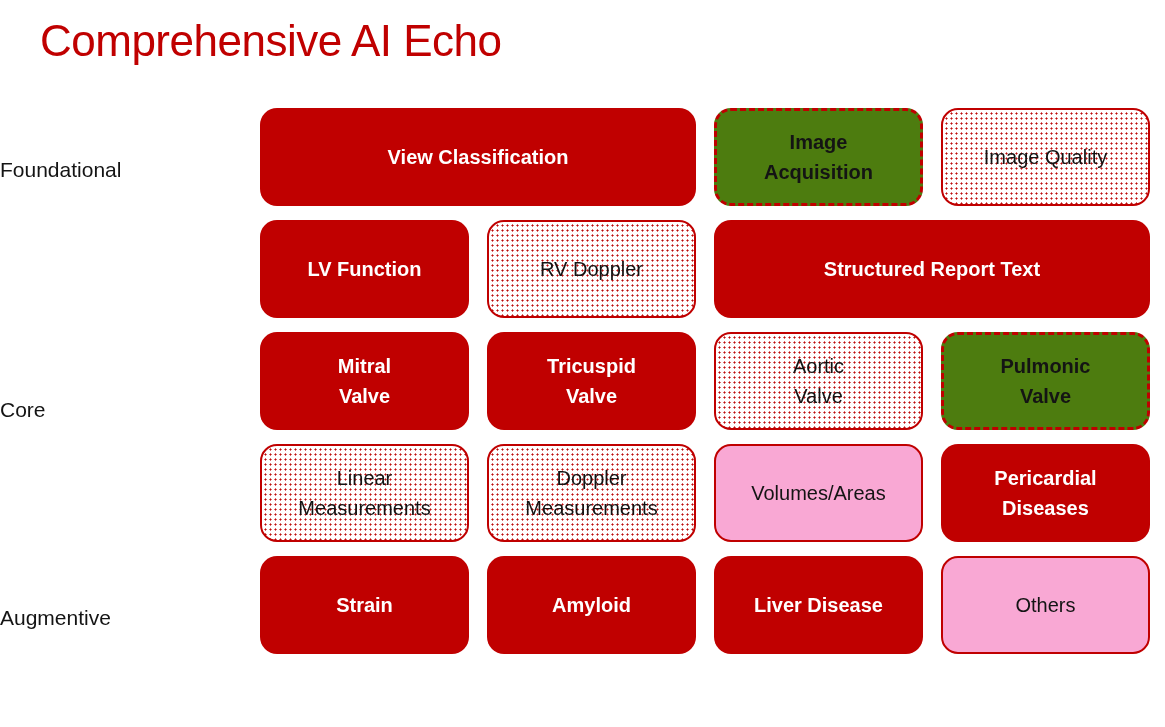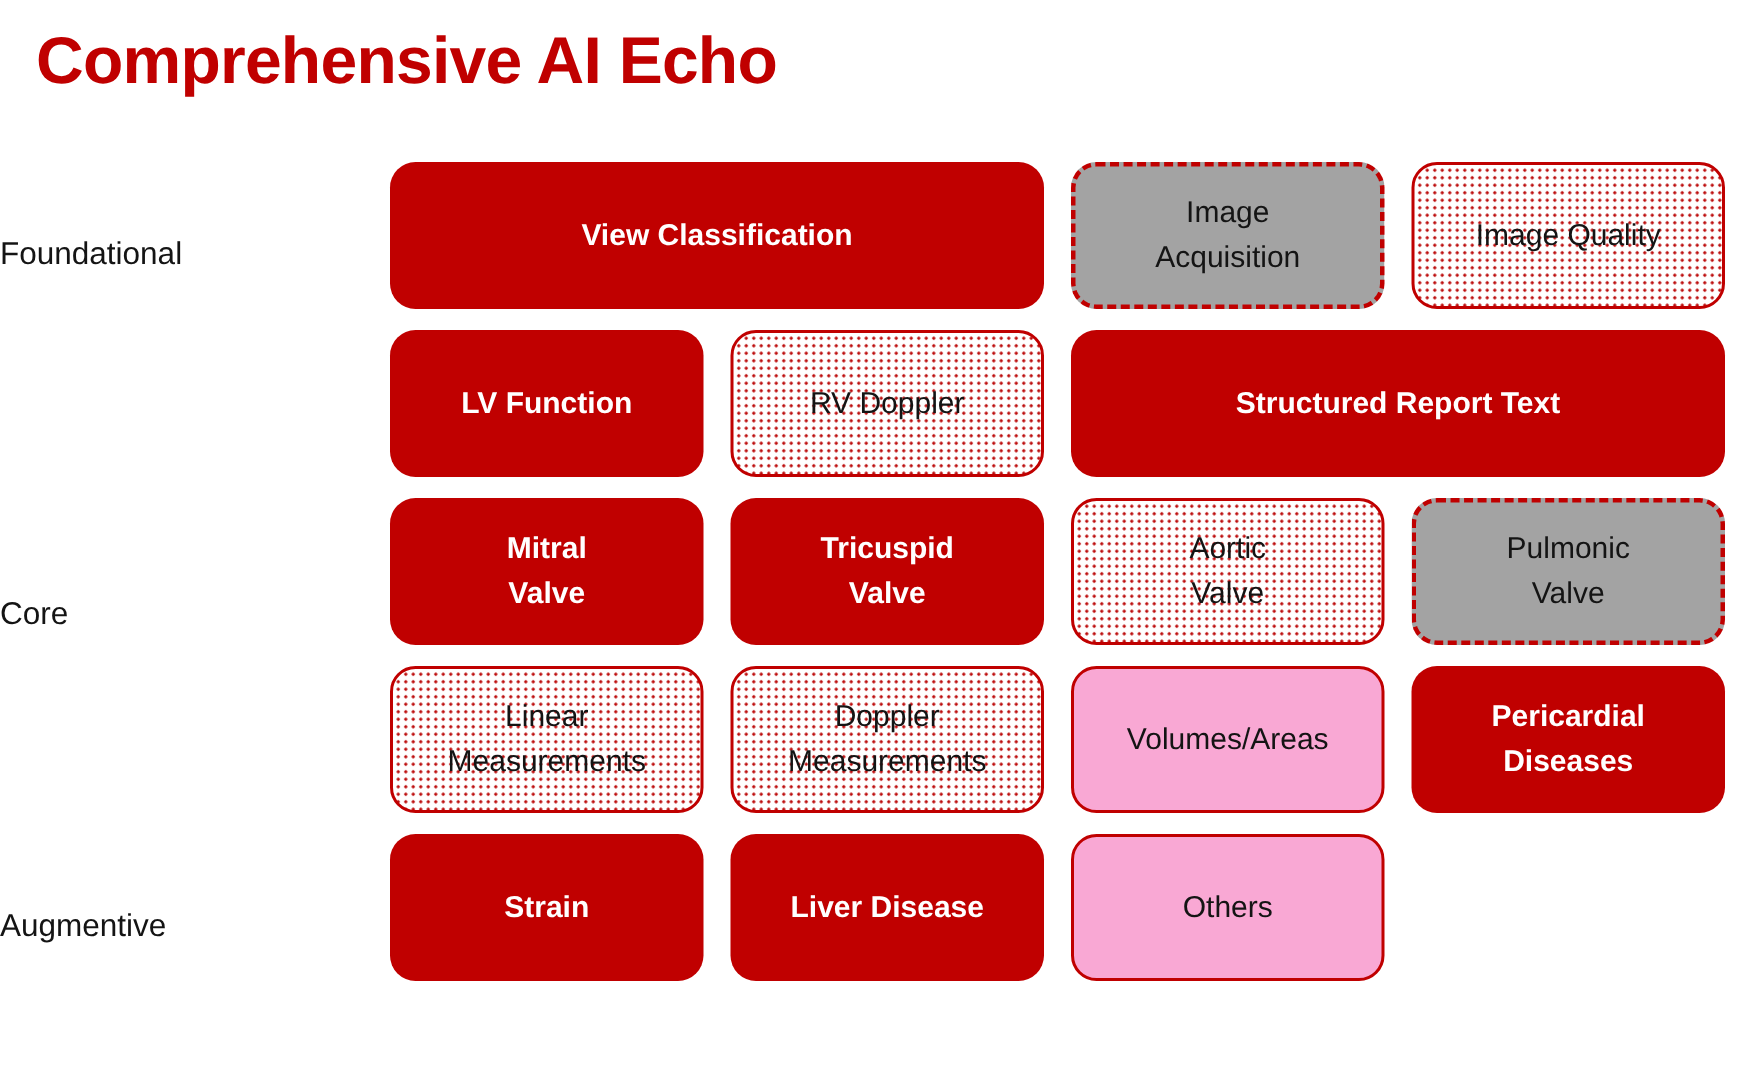--- a/index.html
+++ b/index.html
@@ -8,25 +8,25 @@
     height: 727px;
     background: #ffffff;
     font-family: "Liberation Sans", sans-serif;
     position: relative;
     overflow: hidden;
   }
   .slide { position: absolute; inset: 0; }
 
   .title {
     position: absolute;
-    left: 24px;
+    left: 40px;
     top: 16px;
     margin: 0;
     font-size: 44px;
-    font-weight: 700;
+    font-weight: 400;
     letter-spacing: -0.5px;
     color: #c00000;
     white-space: nowrap;
   }
 
   .row-label {
     position: absolute;
     left: 0;
     width: 264px;
     text-align: left;
@@ -74,23 +74,23 @@
     border: 2.5px solid #c00000;
     color: #141414;
     font-weight: 500;
     background-color: #ffffff;
     background-image: radial-gradient(circle, rgba(185,0,0,0.95) 0.9px, rgba(185,0,0,0) 1.15px);
     background-size: 5px 5px;
     background-position: 1px 1px;
   }
   .dashed {
     border: 3px dashed #c00000;
-    background: #a3a3a3;
+    background: #4d7c0f;
     color: #141414;
-    font-weight: 400;
+    font-weight: 700;
   }
   .outline {
     border: 2px solid #c00000;
     background: #f9a8d4;
     color: #141414;
     font-weight: 500;
   }
 </style>
 </head>
 <body>
@@ -124,17 +124,18 @@
 
     <div class="box stipple">Linear
 Measurements</div>
     <div class="box stipple">Doppler
 Measurements</div>
     <div class="box outline">Volumes/Areas</div>
     <div class="box solid">Pericardial
 Diseases</div>
 
     <div class="box solid">Strain</div>
+    <div class="box solid">Amyloid</div>
     <div class="box solid">Liver Disease</div>
     <div class="box outline">Others</div>
   </div>
 
 </div>
 
 </body></html>

